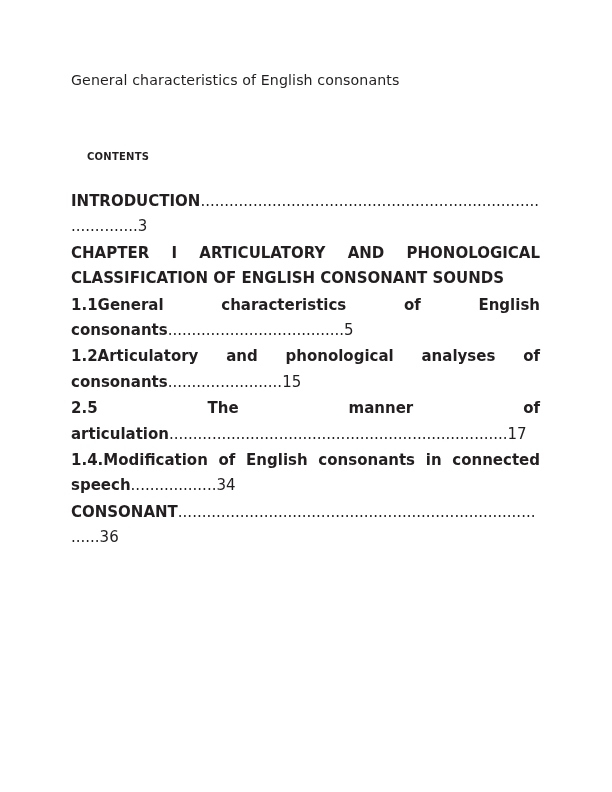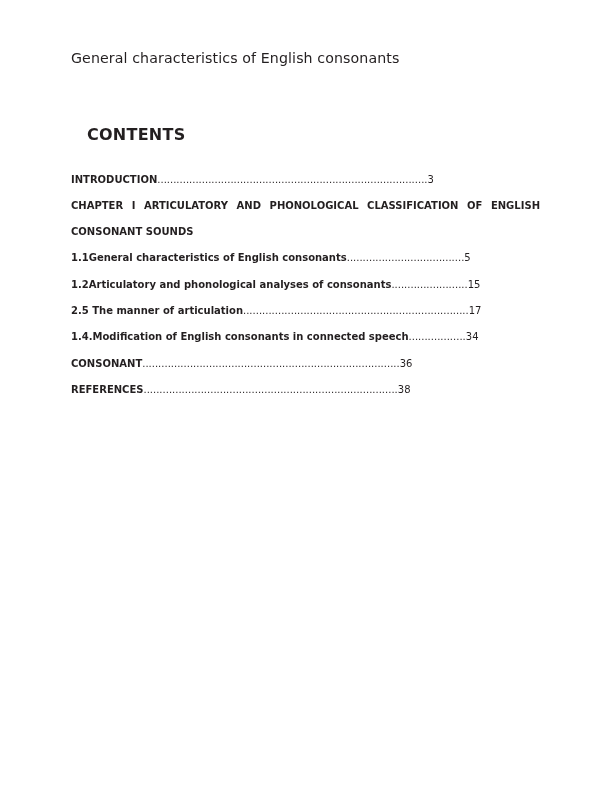--- a/index.html
+++ b/index.html
@@ -30,43 +30,43 @@
     top: 0;
     width: 469px;
   }
 
   .doc-title {
     font-size: 14.2px;
     font-weight: 400;
     color: #231f20;
     line-height: 20px;
     margin: 0;
-    padding-top: 48px;
+    padding-top: 70px;
     letter-spacing: 0.1px;
   }
 
   .contents-heading {
-    font-size: 16px;
+    font-size: 10px;
     font-weight: 700;
     color: #231f20;
     letter-spacing: 0.25px;
     margin: 0;
     padding-top: 60px;
     padding-left: 16px;
     line-height: 14px;
   }
 
   .toc {
     margin: 0;
     padding: 0;
     list-style: none;
   }
 
   .toc-entry {
-    font-size: 10px;
+    font-size: 15px;
     line-height: 25.4px;
     text-align: justify;
     text-justify: inter-word;
     margin: 0;
     padding: 0;
     color: #231f20;
     word-break: break-word;
     -ms-hyphens: none;
     hyphens: none;
   }
@@ -94,17 +94,16 @@
     <div class="contents-heading">CONTENTS</div>
 
     <div class="toc">
         <p class="toc-entry gap-first"><span class="bold">INTRODUCTION</span><span class="leader">.....................................................................................</span><span class="pagenum">3</span></p>
         <p class="toc-entry gap-major"><span class="bold">CHAPTER I ARTICULATORY AND PHONOLOGICAL CLASSIFICATION  OF ENGLISH CONSONANT SOUNDS</span></p>
         <p class="toc-entry gap-major"><span class="reg">1.1General characteristics of English consonants</span><span class="leader">.....................................</span><span class="pagenum">5</span></p>
         <p class="toc-entry gap-major"><span class="reg">1.2Articulatory and phonological analyses of consonants</span><span class="leader">........................</span><span class="pagenum">15</span></p>
         <p class="toc-entry gap-major"><span class="reg">2.5 The manner of articulation</span><span class="leader">.......................................................................</span><span class="pagenum">17</span></p>
         <p class="toc-entry gap-major"><span class="reg">1.4.Modification of English consonants in connected speech</span><span class="leader">..................</span><span class="pagenum">34</span></p>
         <p class="toc-entry gap-major"><span class="bold">CONSONANT</span><span class="leader">.................................................................................</span><span class="pagenum">36</span></p>
-        <p class="toc-entry gap-major"><span class="bold">REFERENCES</span><span class="leader">................................................................................</span><span class="pagenum">38</span></p>
       </div>
 
   </div>
 </div>
 
 </body></html>

